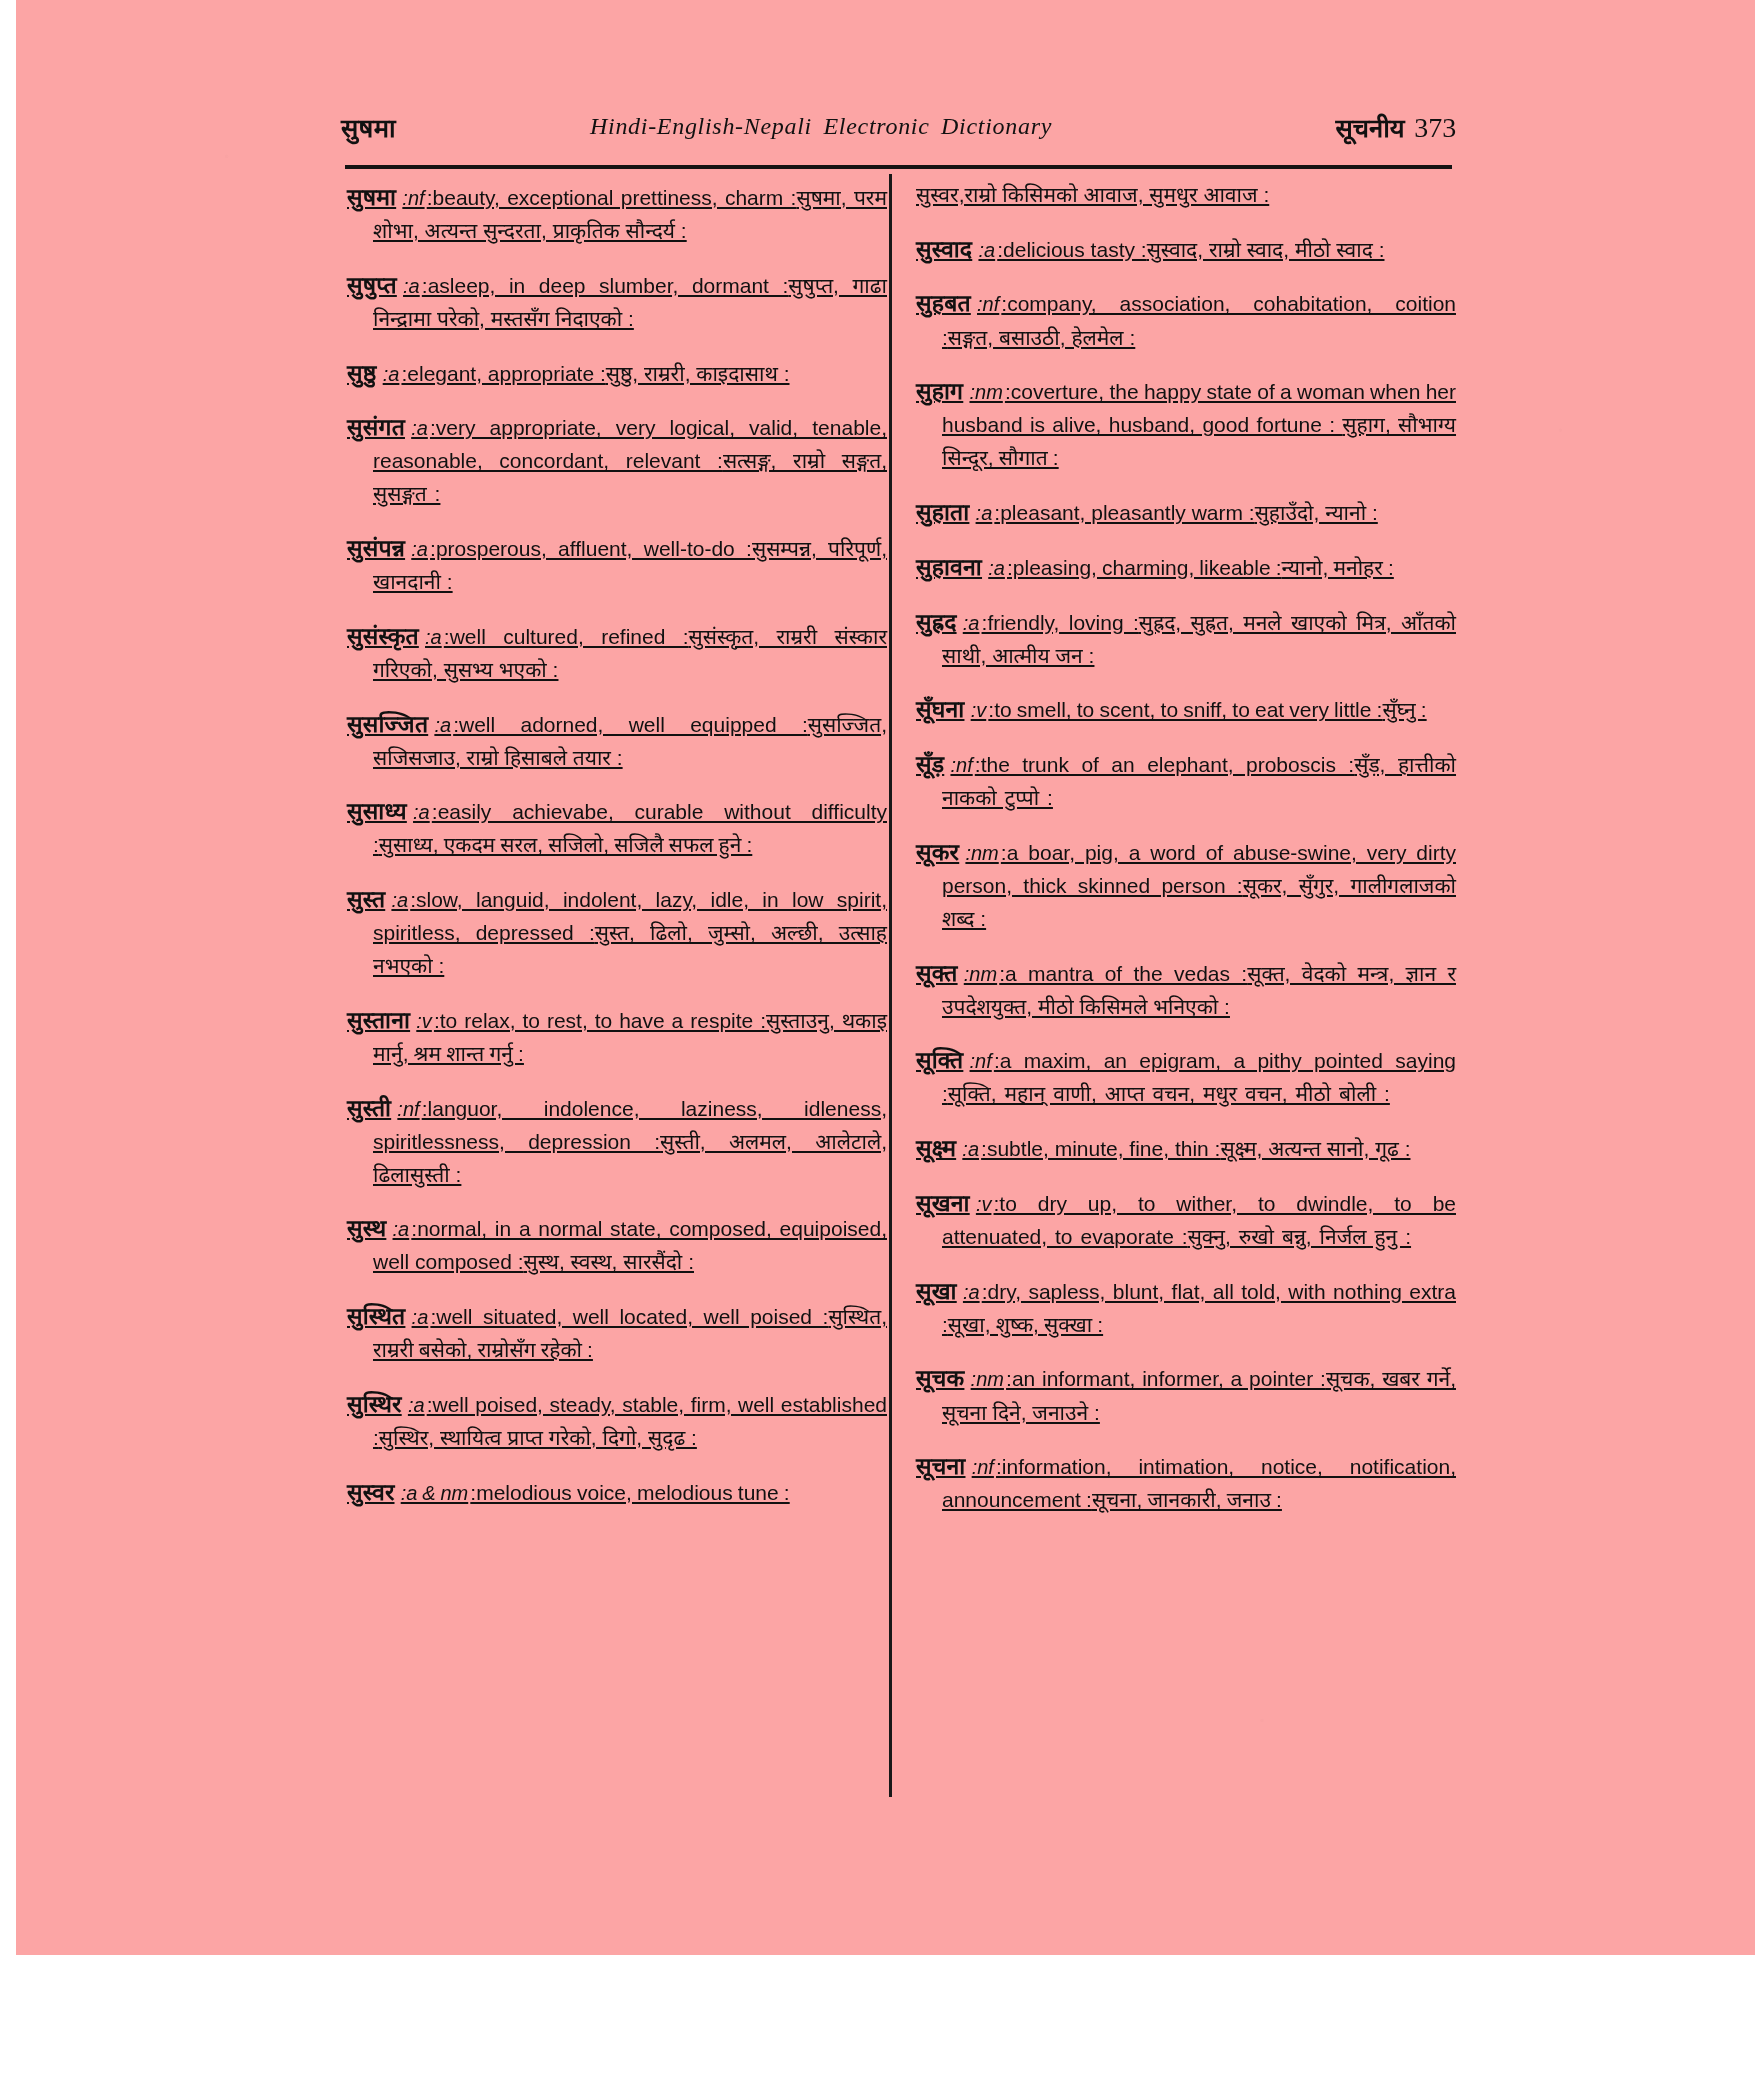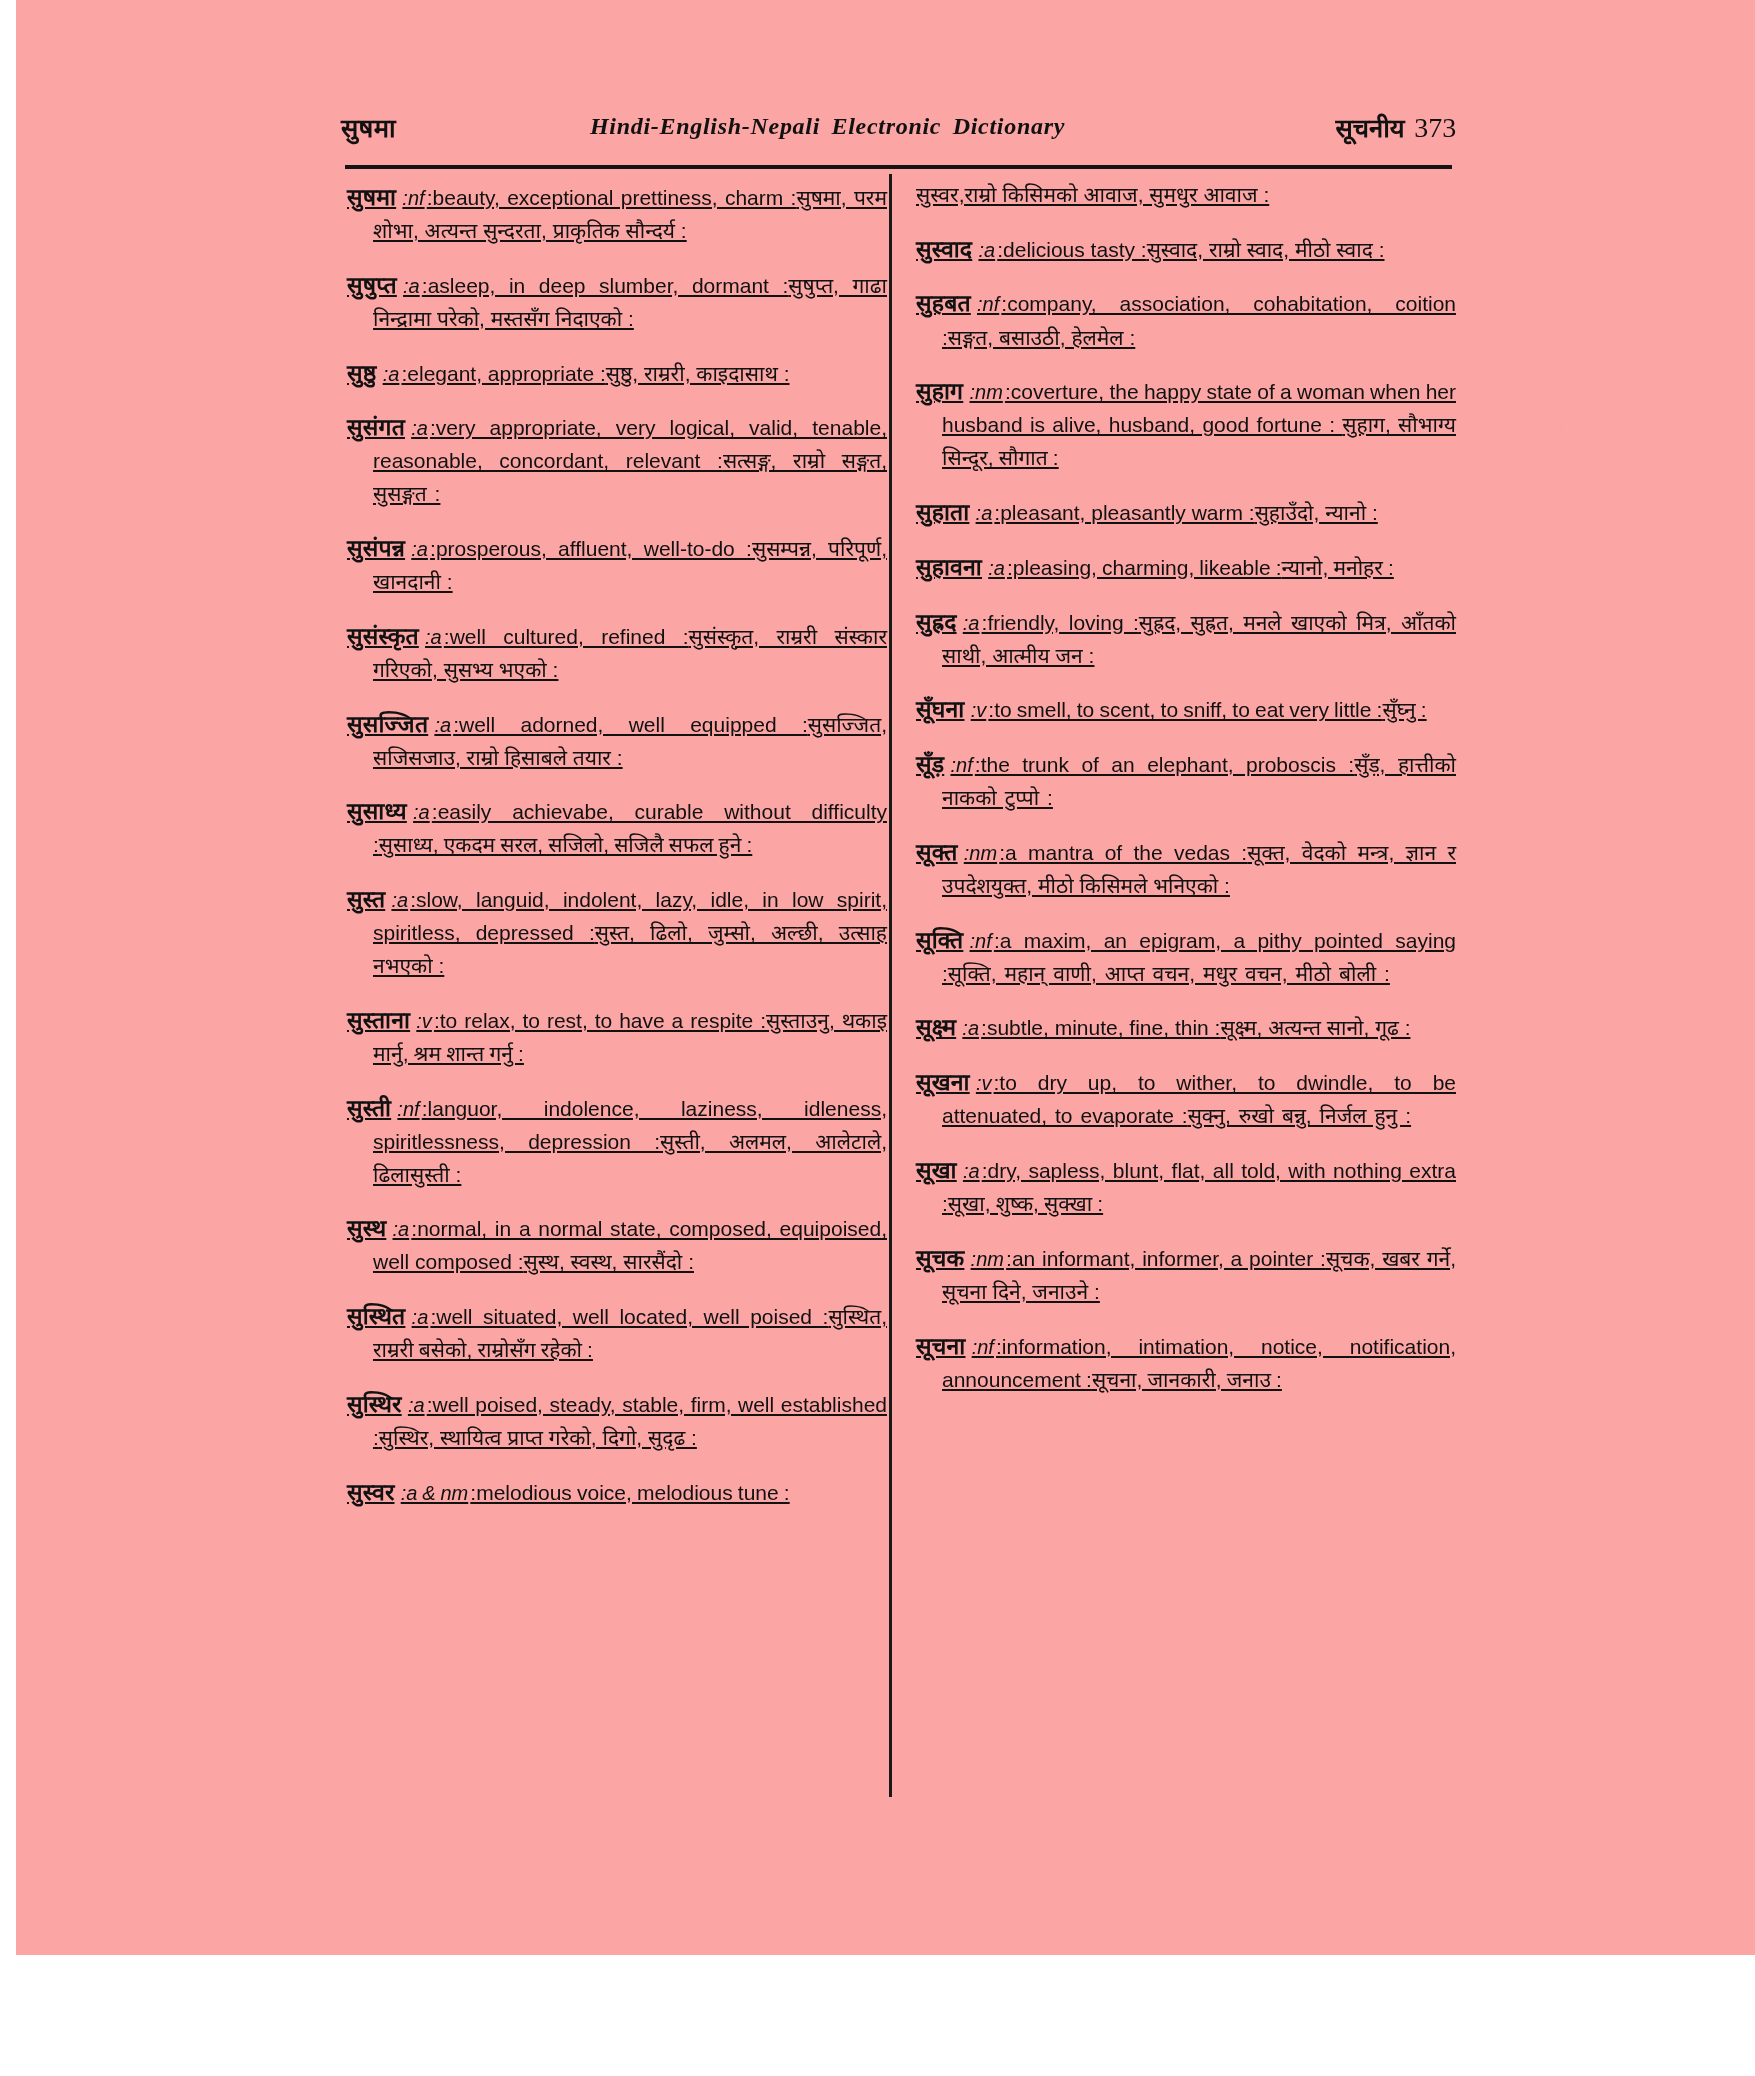--- a/index.html
+++ b/index.html
@@ -50,21 +50,21 @@
     left: 0px; top: 1.4px;
     font-size: 25.6px;
     font-weight: 700;
     letter-spacing: 0.3px;
   }
   .runhead .rh-center {
     position: absolute;
     left: 249px; top: 4.2px;
     font-family: "Liberation Serif", serif;
     font-style: italic;
-    font-weight: 700;
+    font-weight: 400;
     font-size: 24px;
     letter-spacing: 0.7px;
     word-spacing: 4.8px;
     white-space: nowrap;
   }
   .runhead .rh-right {
     position: absolute;
     right: -8.3px; top: 1.4px;
     font-size: 25.6px;
     font-weight: 700;
@@ -249,20 +249,23 @@
     </div>
 
     <div class="entry t-tight">
       <span class="hw">सूँघना</span><span class="pos">:v</span><span class="gloss">:to smell, to scent, to sniff, to eat very little :</span><span class="dev">सुँघ्नु :</span>
     </div>
 
     <div class="entry t-wide">
       <span class="hw">सूँड़</span><span class="pos">:nf</span><span class="gloss">:the trunk of an elephant, proboscis :</span><span class="dev">सुँड़, हात्तीको नाकको टुप्पो :</span>
     </div>
 
+    <div class="entry">
+      <span class="hw">सूकर</span><span class="pos">:nm</span><span class="gloss">:a boar, pig, a word of abuse-swine, very dirty person, thick skinned person :</span><span class="dev">सूकर, सुँगुर, गालीगलाजको शब्द   :</span>
+    </div>
 
     <div class="entry">
       <span class="hw">सूक्त</span><span class="pos">:nm</span><span class="gloss">:a mantra of the vedas :</span><span class="dev">सूक्त, वेदको मन्त्र, ज्ञान र उपदेशयुक्त, मीठो किसिमले भनिएको :</span>
     </div>
 
     <div class="entry t-wide">
       <span class="hw">सूक्ति</span><span class="pos">:nf</span><span class="gloss">:a maxim, an epigram, a pithy pointed saying :</span><span class="dev">सूक्ति, महान् वाणी, आप्त वचन, मधुर वचन, मीठो बोली :</span>
     </div>
 
     <div class="entry">

